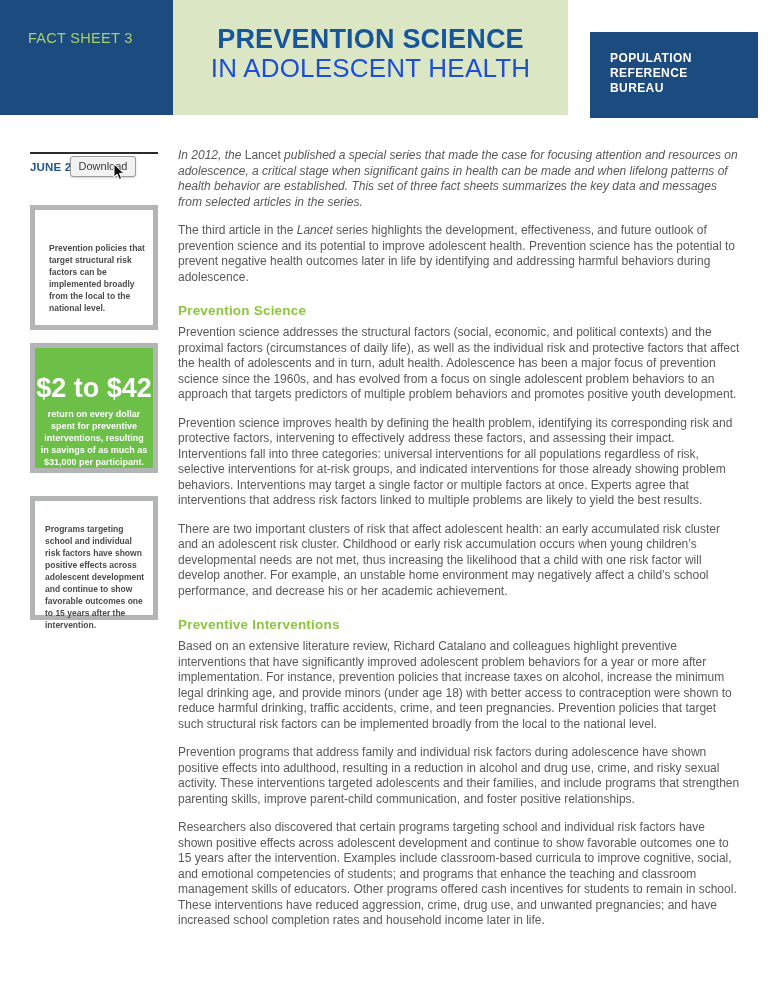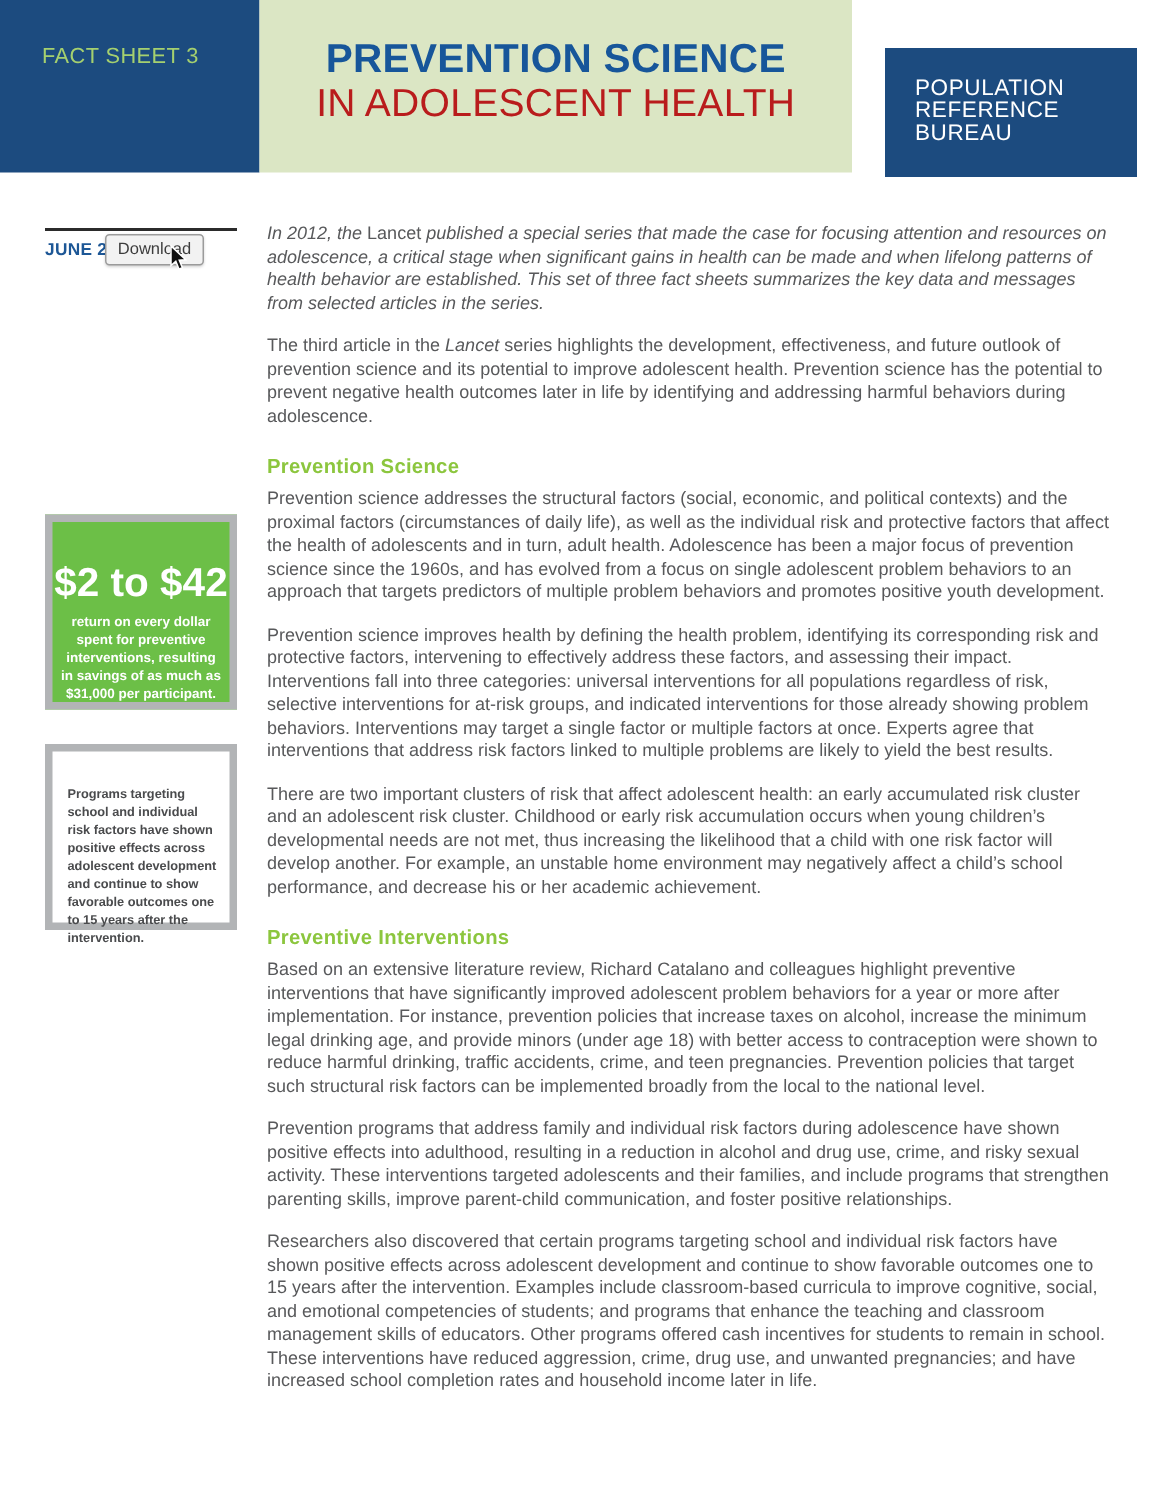--- a/index.html
+++ b/index.html
@@ -22,28 +22,28 @@
     color:#a5d06f; font-weight:normal; font-size:14.5px; margin-top:13px; letter-spacing:.3px;
   }
   .hdr-center {
     position:absolute; left:173px; top:0; width:395px; height:115px;
     background:#dbe6c4; text-align:center; padding-top:25px;
   }
   .hdr-center .title1 {
     color:#17569a; font-weight:bold; font-size:27px; line-height:29px; letter-spacing:.2px;
   }
   .hdr-center .title2 {
-    color:#b91c1c; font-weight:normal; font-size:26px; line-height:28px; letter-spacing:.2px;
+    color:#1d4ed8; font-weight:normal; font-size:26px; line-height:28px; letter-spacing:.2px;
   }
   .hdr-right {
     position:absolute; left:590px; top:32px; width:168px; height:86px;
     background:#1c4b7f; padding:19px 0 0 20px;
   }
   .hdr-right .org {
-    color:#ffffff; font-weight:normal; font-size:15px; line-height:15px;
+    color:#ffffff; font-weight:bold; font-size:12px; line-height:15px;
     letter-spacing:.4px; width:110px;
   }
 
   
   .rule { position:absolute; left:30px; top:152px; width:128px; height:2px; background:#2b2b2b; }
   .date {
     position:absolute; left:30px; top:161px; color:#1d5796;
     font-weight:bold; font-size:11.5px; letter-spacing:.2px;
   }
   .tooltip {
@@ -97,20 +97,23 @@
     <div class="org">POPULATION REFERENCE BUREAU</div>
   </div>
 
   <div class="rule"></div>
   <div class="date">JUNE 2014</div>
   <div class="tooltip">Download</div>
   <svg class="cursor" viewBox="0 0 13 18">
     <path d="M1 1 L1 14 L4.2 11.2 L6.3 16.4 L8.6 15.4 L6.5 10.4 L10.8 10.2 Z" fill="#111111" stroke="#ffffff" stroke-width="1"></path>
   </svg>
 
+  <div class="callout c1">
+    <span>Prevention policies that target structural risk factors can be implemented broadly from the local to the national level.</span>
+  </div>
   <div class="callout c2">
     <div class="stat-headline">$2 to $42</div>
     <div class="stat-text">return on every dollar spent for preventive interventions, resulting in savings of as much as $31,000 per participant.</div>
   </div>
   <div class="callout c3">
     <span>Programs targeting school and individual risk factors have shown positive effects across adolescent development and continue to show favorable outcomes one to 15 years after the intervention.</span>
   </div>
 
   <div class="main">
     <p class="intro"><span>In 2012, the </span><span class="journal">Lancet</span><span> published a special series that made the case for focusing attention and resources on adolescence, a critical stage when significant gains in health can be made and when lifelong patterns of health behavior are established. This set of three fact sheets summarizes the key data and messages from selected articles in the series.</span></p>

